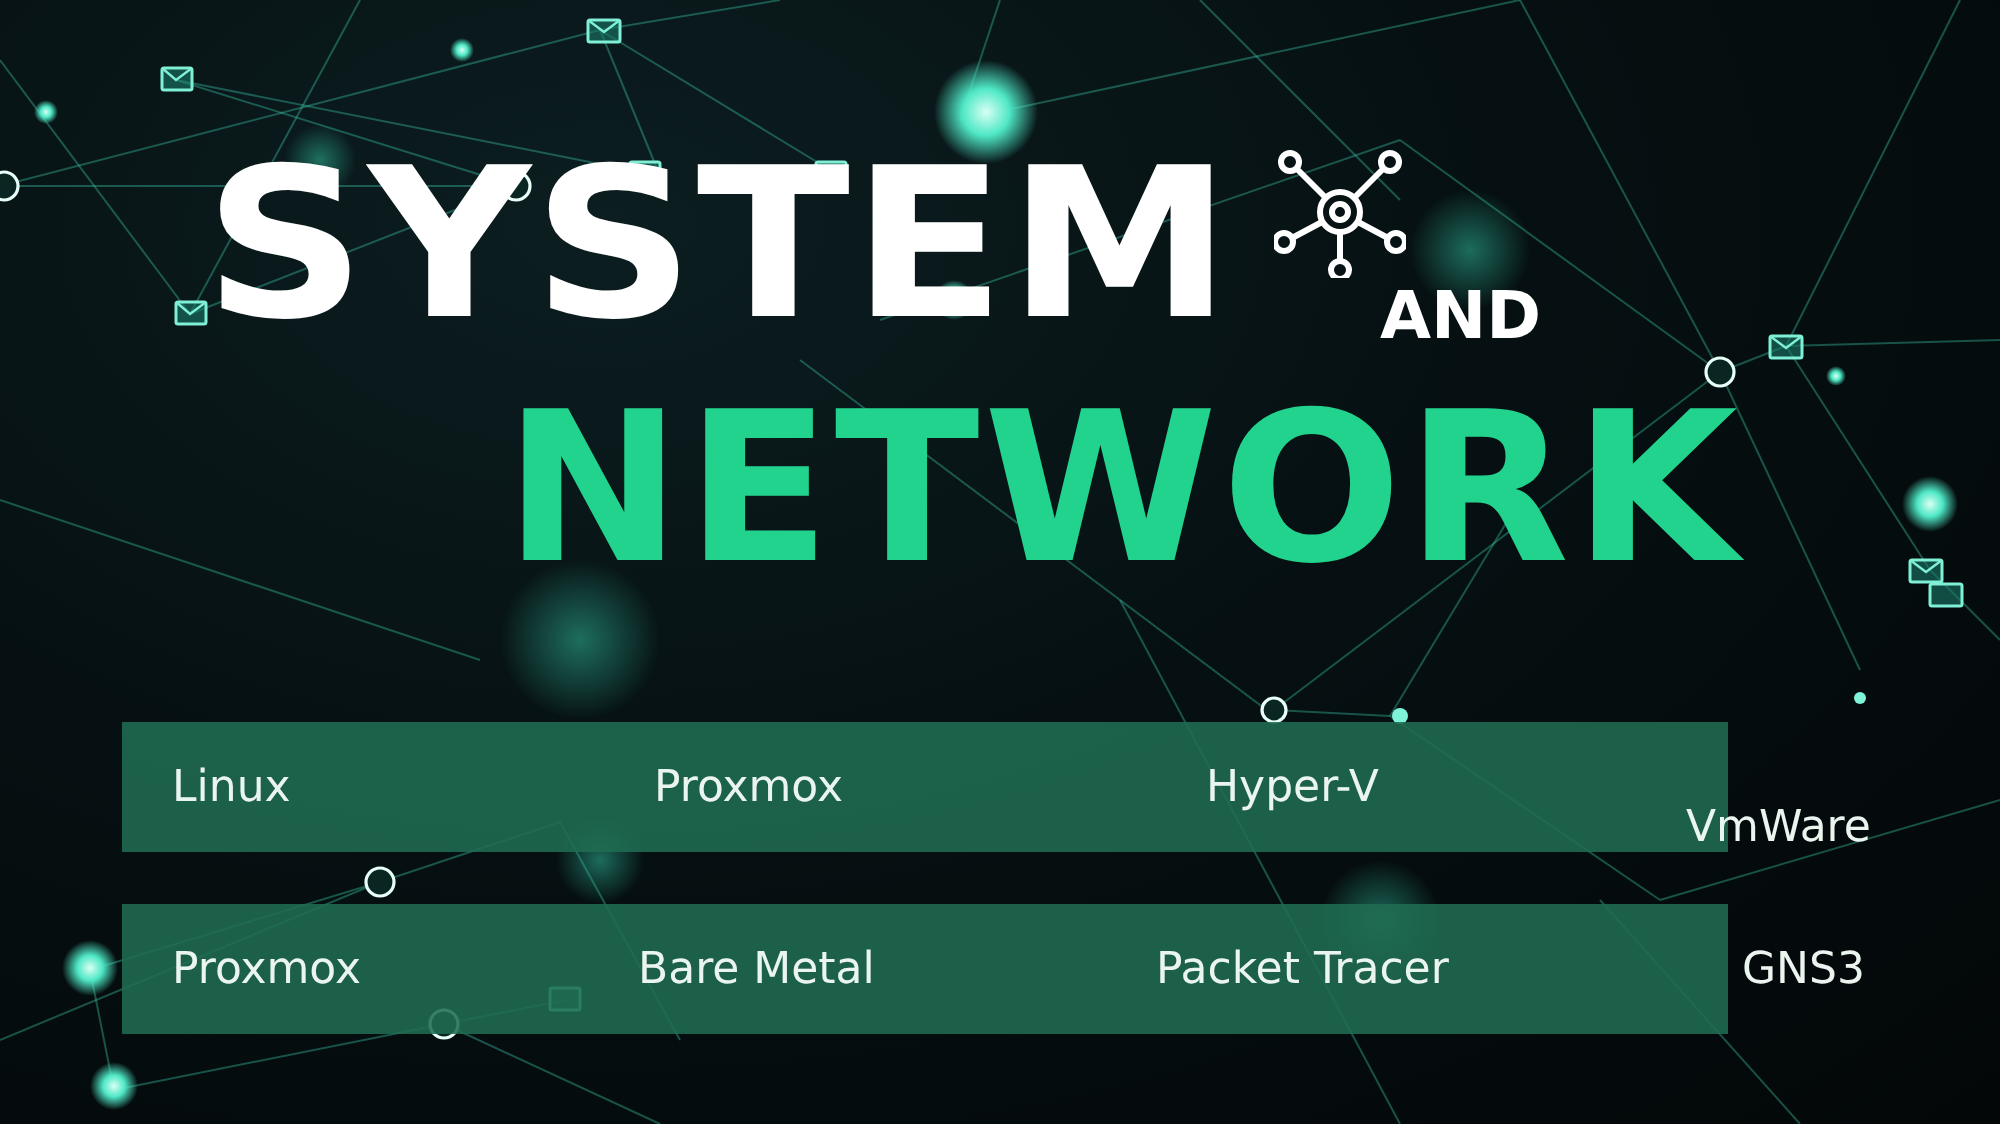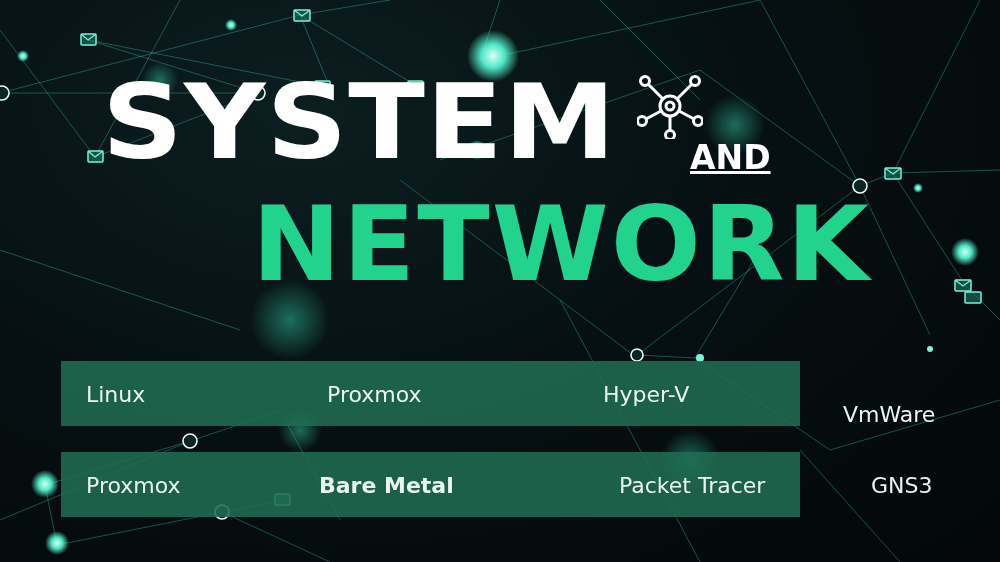--- a/index.html
+++ b/index.html
@@ -2,25 +2,25 @@
 <html><head>
 <meta charset="utf-8">
 <style>
   html, body { margin:0; padding:0; }
   body { width:1000px; height:562px; overflow:hidden; background:#04090b; font-family:"DejaVu Sans", sans-serif; }
   .stage { position:relative; width:1000px; height:562px; overflow:hidden;
     background: radial-gradient(ellipse at 30% 20%, #0c1e20 0%, #061012 45%, #030708 100%); }
   .bg-svg { position:absolute; left:0; top:0; width:1000px; height:562px; }
   .title-system { position:absolute; left:102px; top:70px; font-family:"DejaVu Sans", sans-serif; font-weight:bold;
     font-size:104px; letter-spacing:1px; color:#ffffff; line-height:1; transform:scaleX(1.08); transform-origin:left top; }
-  .title-and { position:absolute; left:690px; top:141px; font-weight:bold; font-size:33px; color:#ffffff; line-height:1;text-decoration:underline; }
+  .title-and { position:absolute; left:690px; top:141px; font-weight:bold; font-size:33px; color:#ffffff; line-height:1; }
   .title-network { position:absolute; left:252px; top:192px; font-weight:bold; font-size:104px; color:#22d38e;
     line-height:1; letter-spacing:2px; transform:scaleX(1.02); transform-origin:left top; }
   .hub-icon { position:absolute; left:637px; top:73px; width:66px; height:66px; }
-  .band { position:absolute; left:61px; width:739px; height:65px; background:rgba(32,108,82,0.88);
+  .band { position:absolute; left:61px; width:803px; height:65px; background:rgba(32,108,82,0.88);
     display:flex; align-items:center; }
   .band .item { position:absolute; top:50%; transform:translateY(-50%); color:#eaf5ef; font-size:22px;
     font-family:"DejaVu Sans", sans-serif; white-space:nowrap; cursor:pointer; }
 </style>
 </head>
 <body>
 
 <div class="stage">
 
   <svg class="bg-svg" viewBox="0 0 1000 562">
@@ -145,18 +145,18 @@
 
   <div class="band" style="top:361px;">
     <span class="item" style="left:25px;">Linux</span>
     <span class="item" style="left:266px;">Proxmox</span>
     <span class="item" style="left:542px;text-align:right;">Hyper-V</span>
     <span class="item" style="left:782px;margin-top:20px;">VmWare</span>
   </div>
 
   <div class="band" style="top:452px;">
     <span class="item" style="left:25px;text-align:right;">Proxmox</span>
-    <span class="item" style="left:258px;font-weight:bold;">Bare Metal</span>
-    <span class="item" style="left:517px;margin-left:41px;">Packet Tracer</span>
+    <span class="item" style="left:258px;">Bare Metal</span>
+    <span class="item" style="left:517px;">Packet Tracer</span>
     <span class="item" style="left:810px;">GNS3</span>
   </div>
 
 </div>
 
 </body></html>

